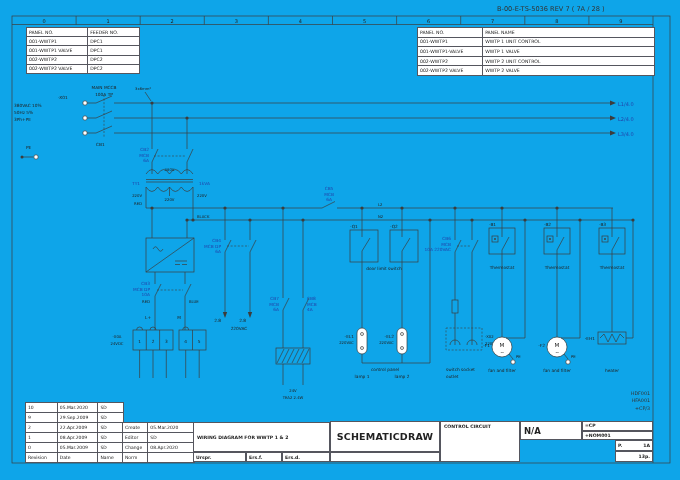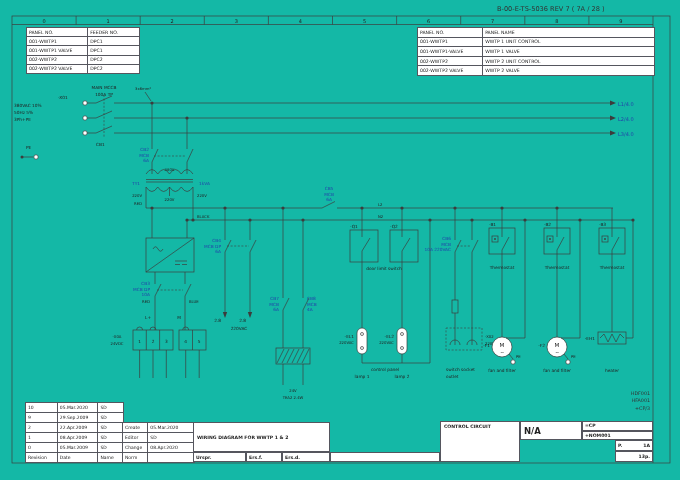--- a/index.html
+++ b/index.html
@@ -1,16 +1,16 @@
 <!DOCTYPE html>
 <html><head>
 <meta charset="utf-8">
 <style>
   html,body{margin:0;padding:0;background:#e8e8e8;}
-  .sheet{position:relative;width:680px;height:480px;background:#14b8a6;overflow:hidden;
+  .sheet{position:relative;width:680px;height:480px;background:#0ea5e9;overflow:hidden;
          font-family:"DejaVu Sans", sans-serif;color:#222;}
   .abs{position:absolute;}
   .tbl{position:absolute;border:1px solid #55565e;background:#fff;}
   .row{display:flex;border-bottom:1px solid #55565e;}
   .row:last-child{border-bottom:none;}
   .c{border-right:1px solid #55565e;padding:0 2px;white-space:nowrap;overflow:hidden;
      display:flex;align-items:center;}
   .c:last-child{border-right:none;}
   .cell{position:absolute;box-sizing:border-box;border:1px solid #55565e;background:#fff;
         white-space:nowrap;overflow:hidden;font-weight:bold;}
@@ -463,20 +463,21 @@
       <div class="c" style="width:22px;">Norm</div>
       <div class="c" style="width:45px;"></div>
     </div>
   </div>
 
   <div class="cell f45" style="left:193px;top:422px;width:137px;height:30px;display:flex;align-items:center;padding:0 3px;">WIRING DIAGRAM FOR WWTP 1 &amp; 2</div>
   <div class="cell f45" style="left:193px;top:452px;width:53px;height:10px;line-height:9px;padding:0 2px;">Urspr.</div>
   <div class="cell f45" style="left:246px;top:452px;width:36px;height:10px;line-height:9px;padding:0 2px;">Ers.f.</div>
   <div class="cell f45" style="left:282px;top:452px;width:48px;height:10px;line-height:9px;padding:0 2px;">Ers.d.</div>
 
+  <div class="cell" style="left:330px;top:421px;width:110px;height:31px;display:flex;align-items:center;justify-content:center;font-size:9.5px;font-weight:bold;letter-spacing:0.2px;">SCHEMATICDRAW</div>
   <div class="cell" style="left:330px;top:452px;width:110px;height:10px;"></div>
 
   <div class="cell f45" style="left:440px;top:421px;width:80px;height:41px;padding:2px 3px;">CONTROL CIRCUIT</div>
 
   <div class="cell" style="left:520px;top:421px;width:62px;height:19px;display:flex;align-items:center;padding:0 3px;font-size:8.5px;">N/A</div>
   <div class="cell f45" style="left:582px;top:421px;width:71px;height:9.5px;line-height:8.5px;padding:0 2px;">=CP</div>
   <div class="cell f45" style="left:582px;top:430.5px;width:71px;height:9.5px;line-height:8.5px;padding:0 2px;">+NOM001</div>
   <div class="cell f45" style="left:615px;top:440px;width:38px;height:11px;display:flex;align-items:center;justify-content:space-between;padding:0 2px;">
     <span>P.</span>
     <span>1A</span>

